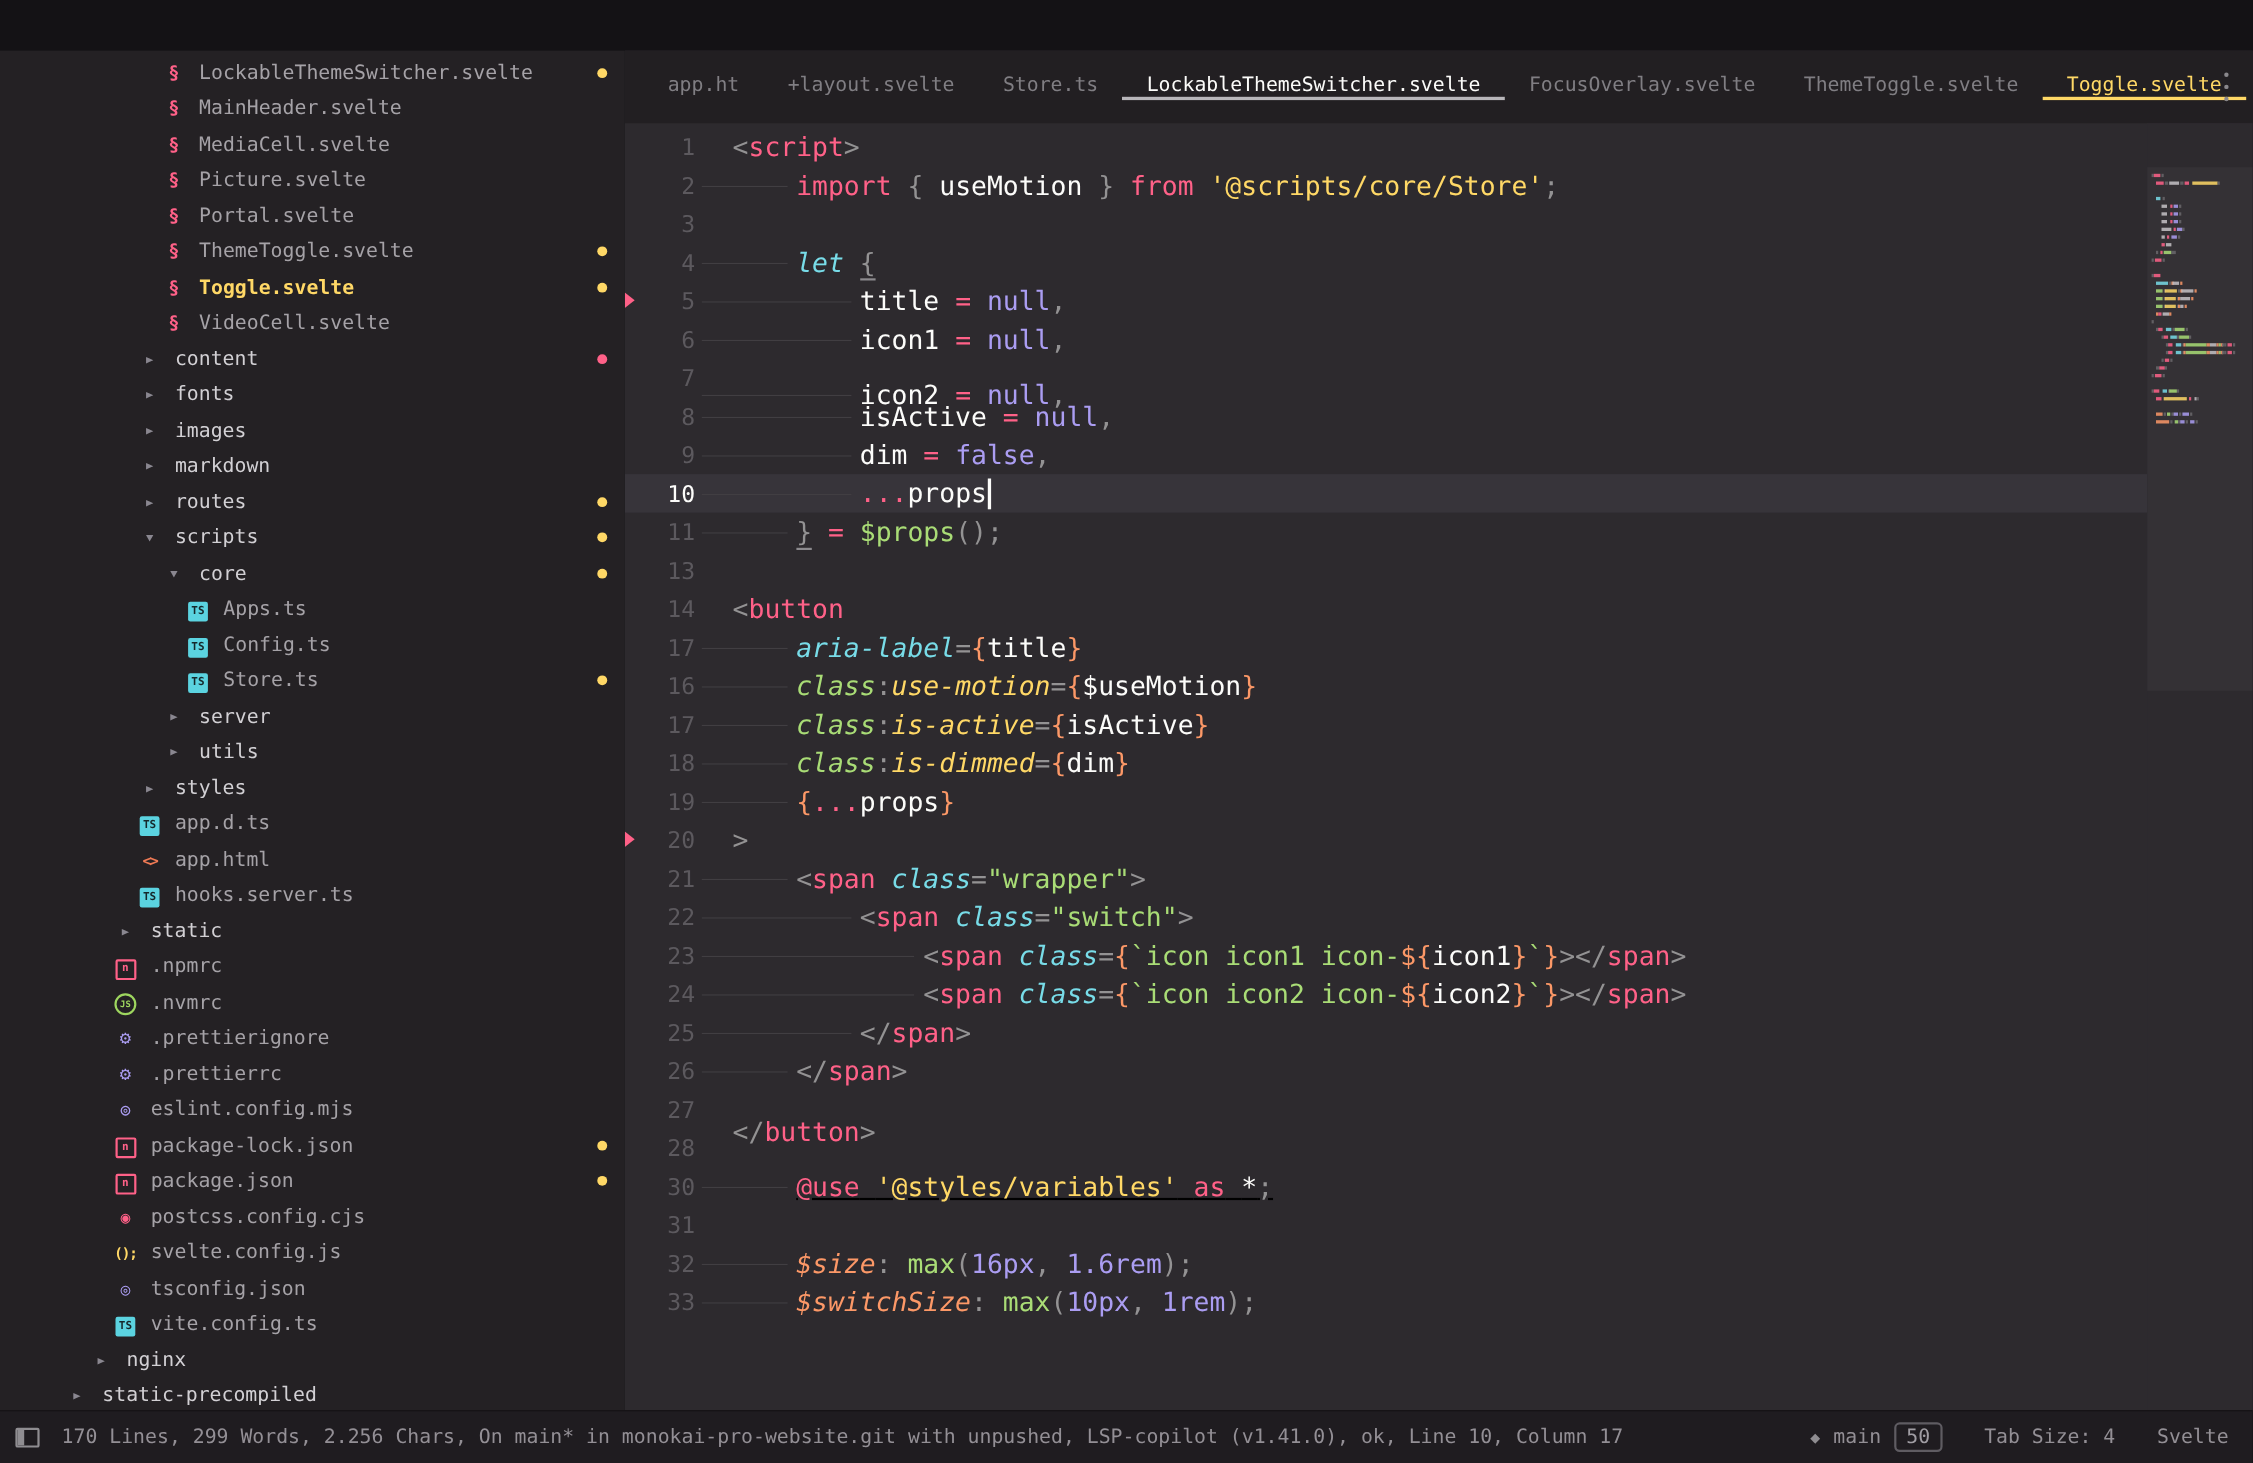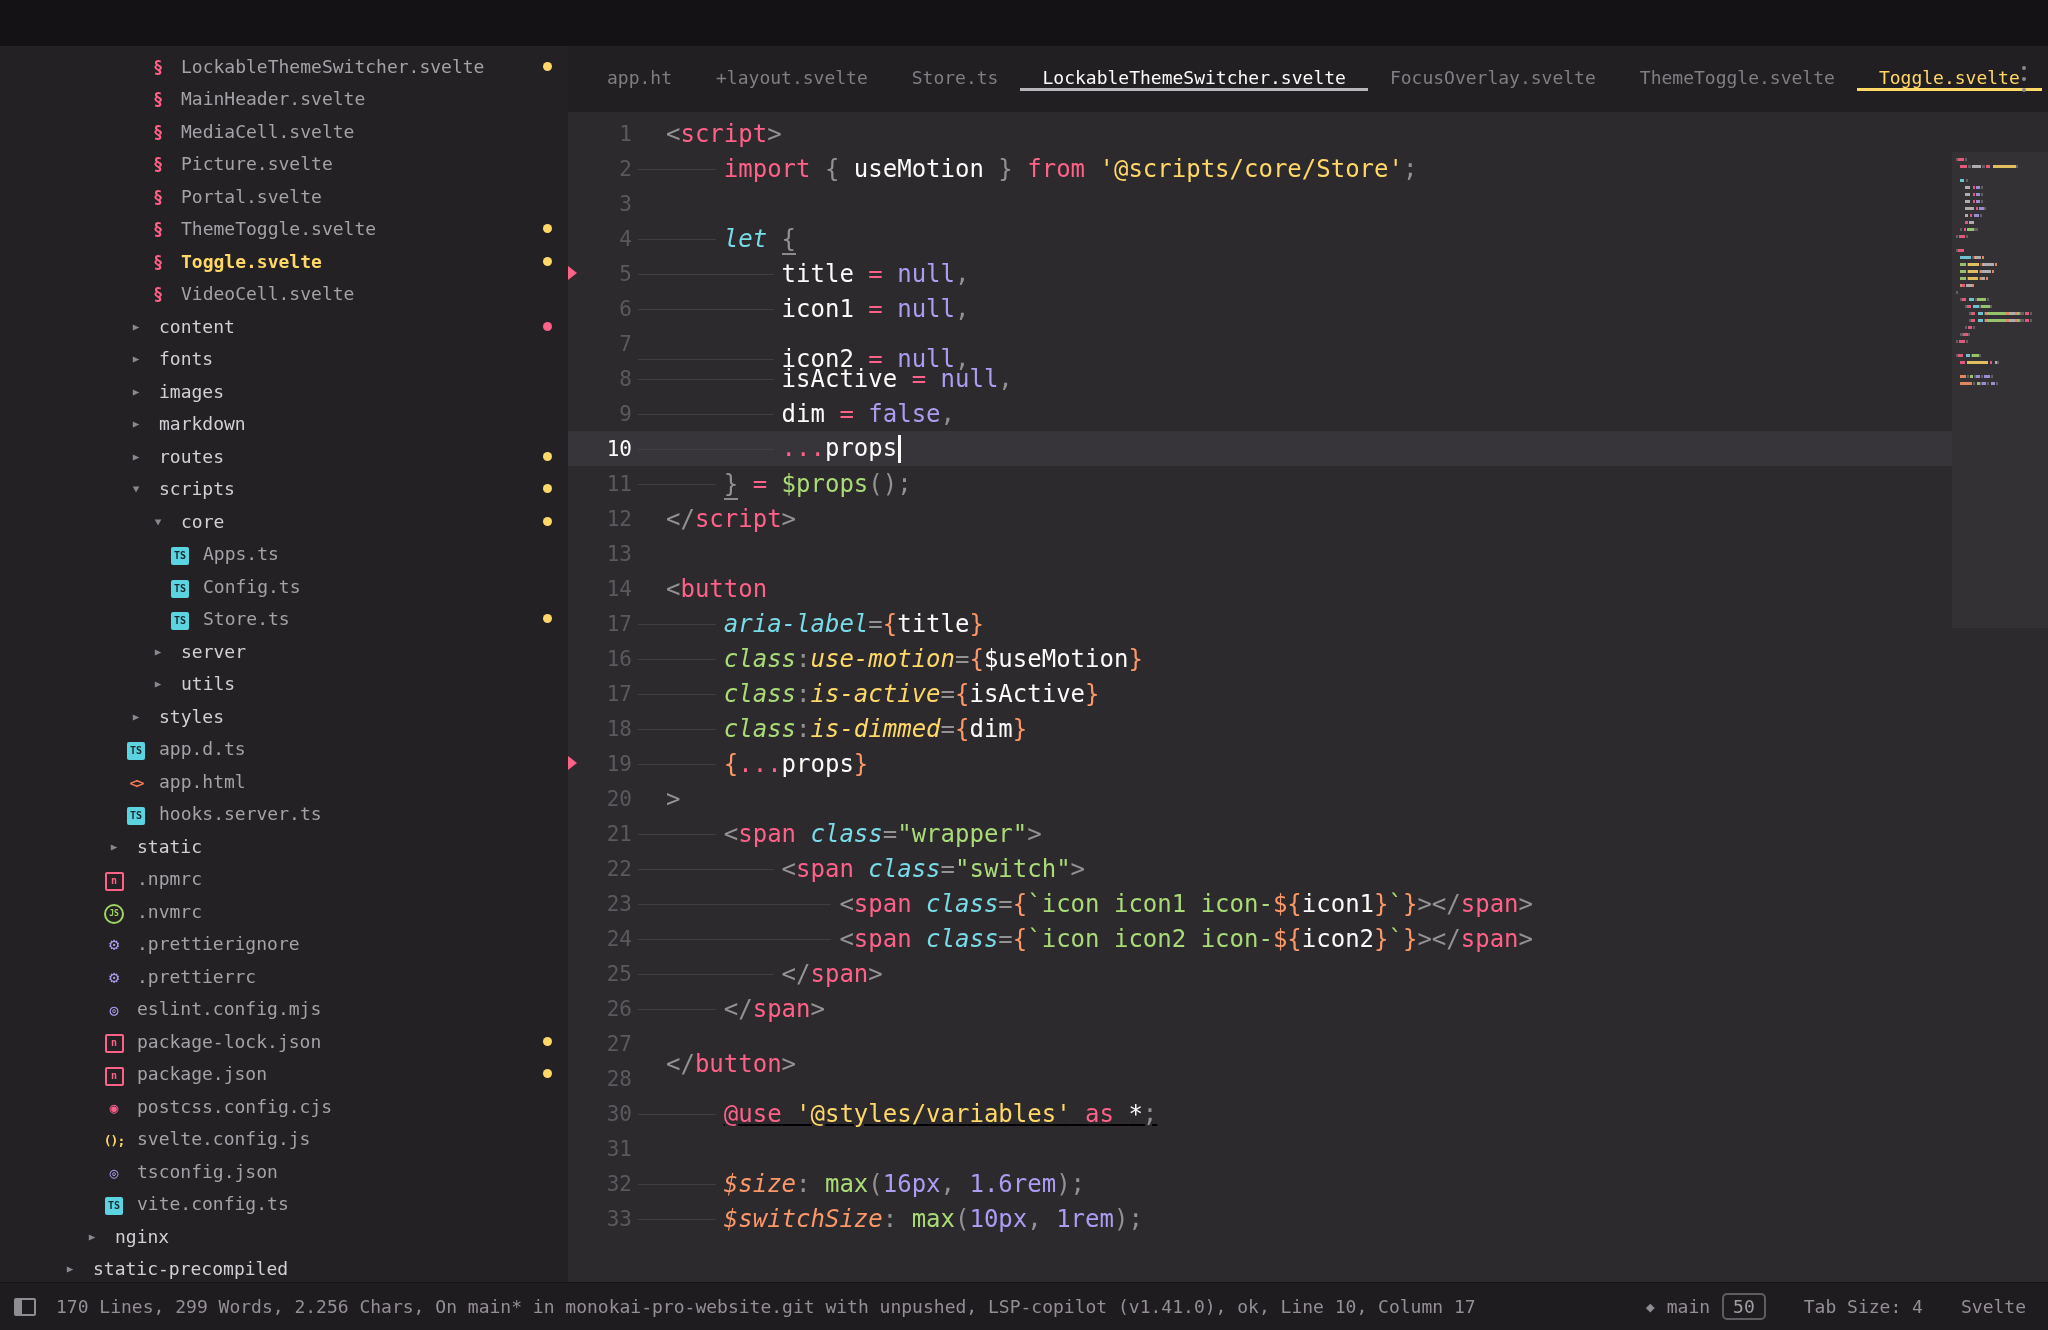--- a/index.html
+++ b/index.html
@@ -306,24 +306,20 @@
         </div>
         <div class="line current">
           <span class="num">10</span>
           <span class="body" style="padding-left: 115.6px;"><span class="guide" style="width: 135.6px;"></span><span class="tok-p">...</span><span class="tok-f">props</span><span class="caret"></span></span>
         </div>
         <div class="line">
           <span class="num">11</span>
           <span class="body" style="padding-left: 57.8px;"><span class="guide" style="width: 77.8px;"></span><span class="tok-gu">}</span><span class="tok-g"> </span><span class="tok-p">=</span><span class="tok-g"> </span><span class="tok-gr">$props</span><span class="tok-g">();</span></span>
         </div>
         <div class="line">
-          <span class="num">12</span>
-          <span class="body" style="padding-left: 0px;"><span class="tok-g">&lt;/</span><span class="tok-p">script</span><span class="tok-g">&gt;</span></span>
-        </div>
-        <div class="line">
           <span class="num">13</span>
           <span class="body" style="padding-left: 0px;"></span>
         </div>
         <div class="line">
           <span class="num">14</span>
           <span class="body" style="padding-left: 0px;"><span class="tok-g">&lt;</span><span class="tok-p">button</span></span>
         </div>
         <div class="line">
           <span class="num">17</span>
           <span class="body" style="padding-left: 57.8px;"><span class="guide" style="width: 77.8px;"></span><span class="tok-ci">aria-label</span><span class="tok-g">=</span><span class="tok-o">{</span><span class="tok-f">title</span><span class="tok-o">}</span></span>

